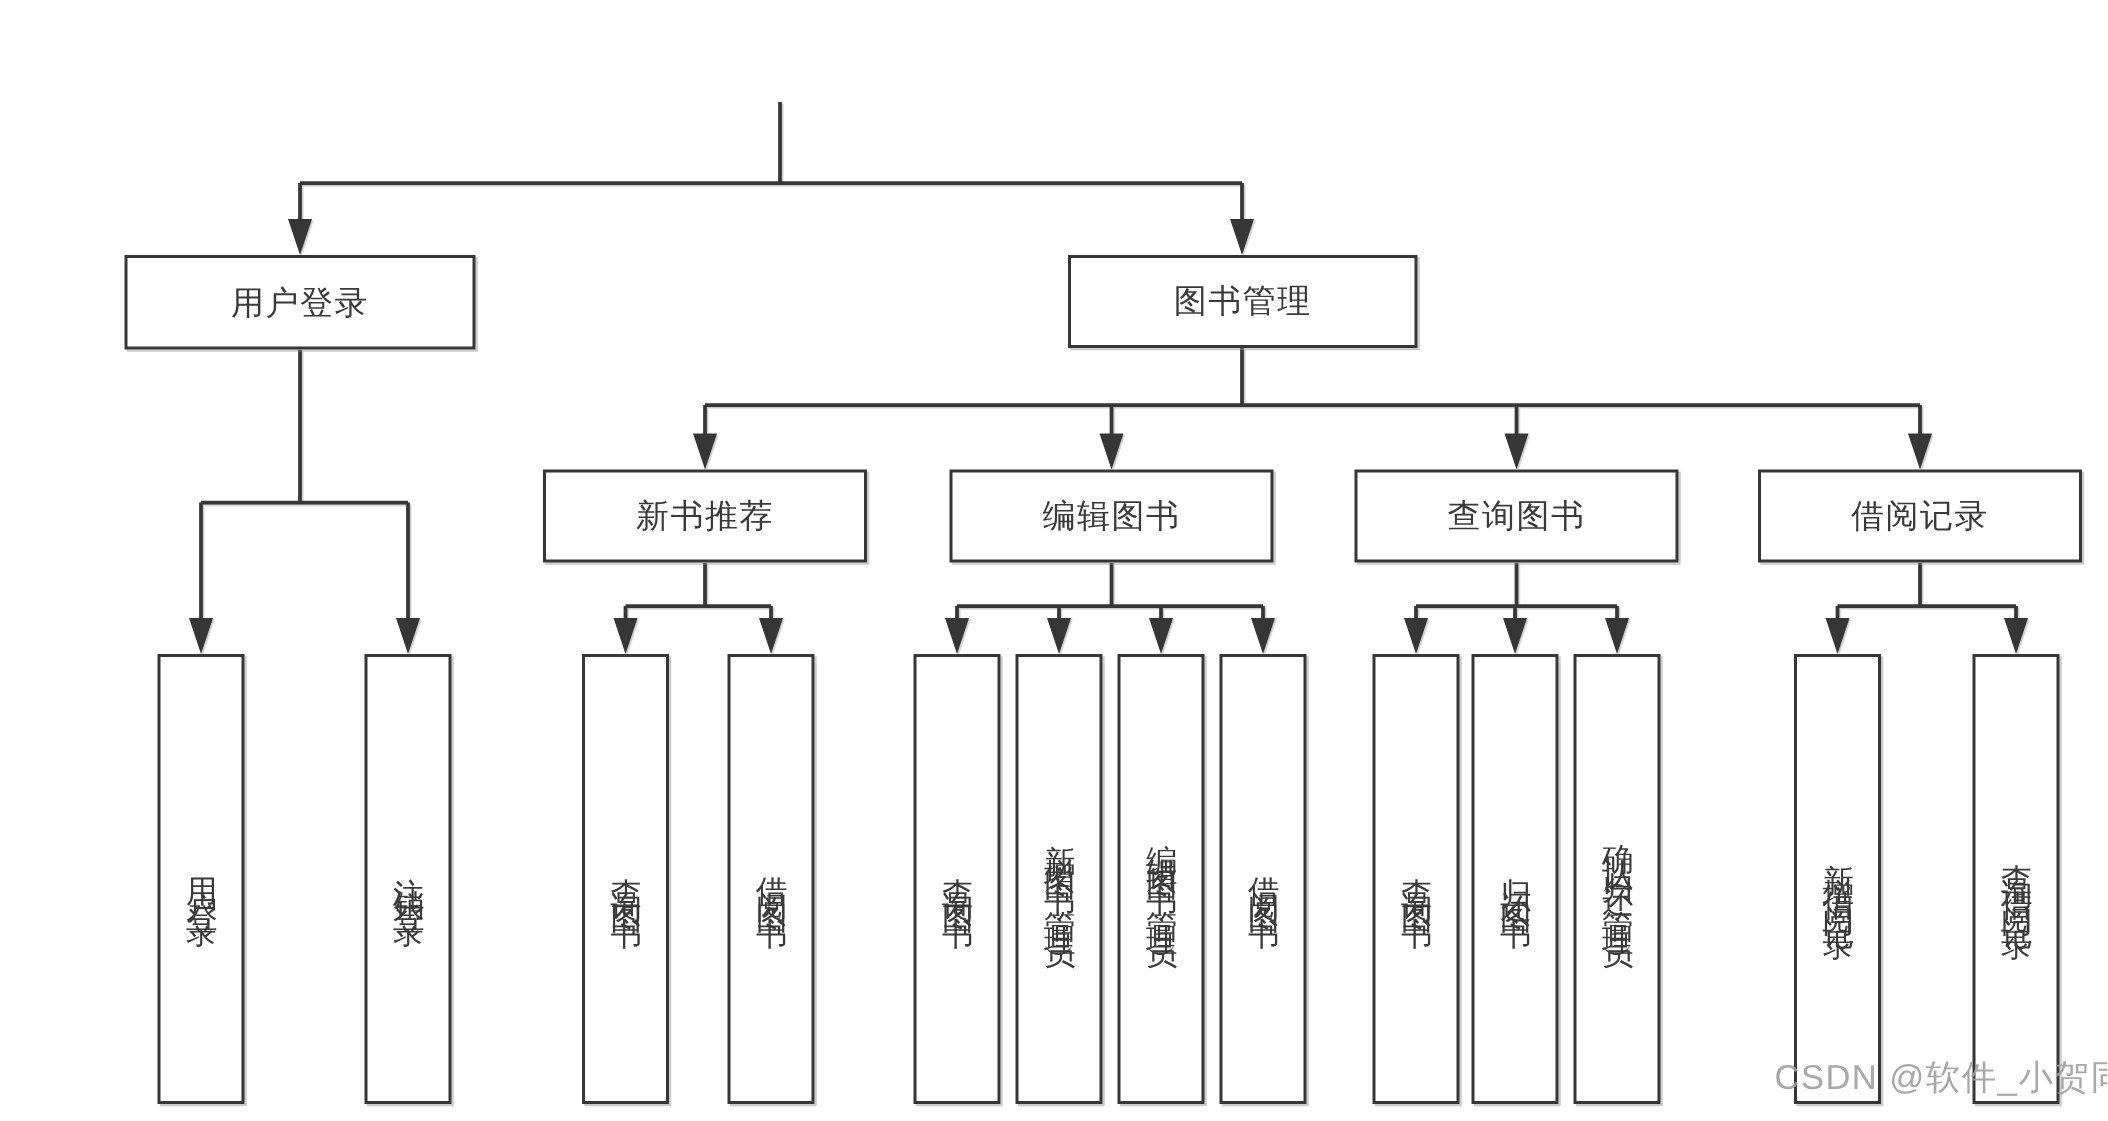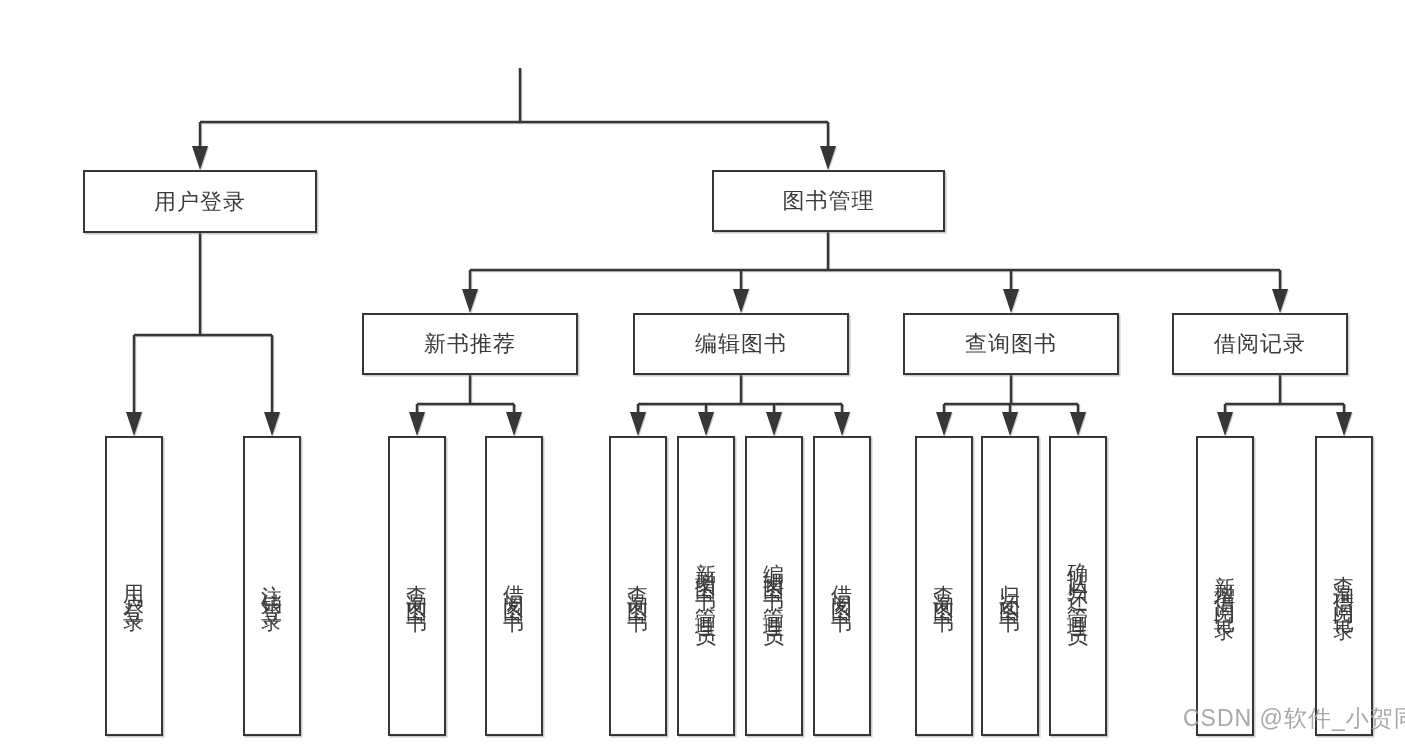--- a/index.html
+++ b/index.html
@@ -114,21 +114,21 @@
 
   <div class="node h" style="left:712px; top:170px; width:233px; height:62px">
     <span>图书管理</span>
   </div>
   <div class="node h" style="left:633px; top:313px; width:216px; height:62px">
     <span>编辑图书</span>
   </div>
   <div class="node h" style="left:903px; top:313px; width:216px; height:62px">
     <span>查询图书</span>
   </div>
-  <div class="node h" style="left:1172px; top:313px; width:176px; height:62px">
+  <div class="node h" style="left:1172px; top:313px; width:216px; height:62px">
     <span>借阅记录</span>
   </div>
 
   <div class="node v" style="left:105px; top:436px; width:58px; height:300px">
     <span class="vtext">用户登录</span>
   </div>
   <div class="node v" style="left:243px; top:436px; width:58px; height:300px">
     <span class="vtext">注销登录</span>
   </div>
 

